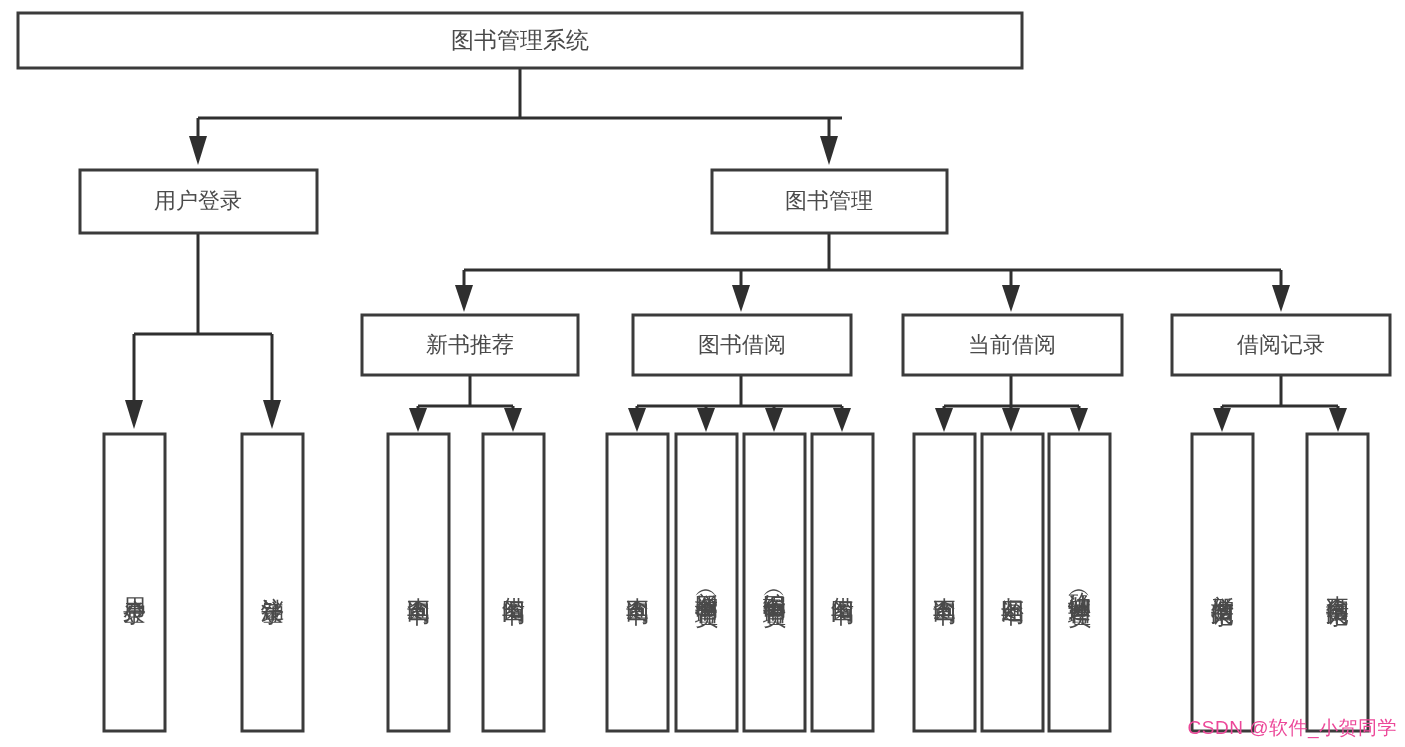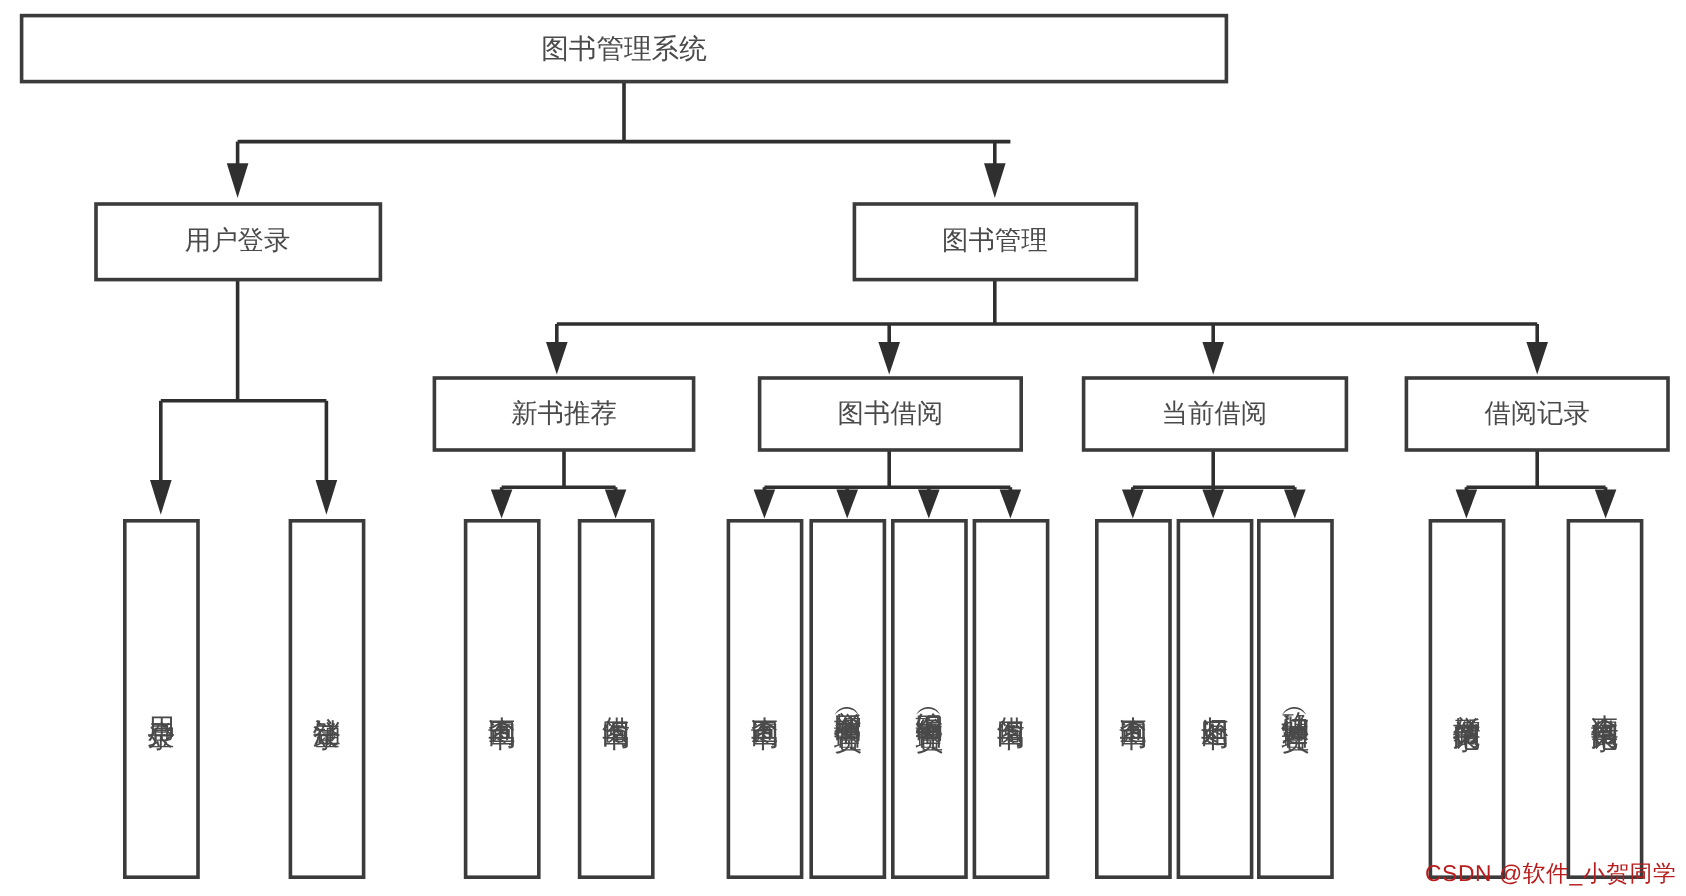--- a/index.html
+++ b/index.html
@@ -68,21 +68,21 @@
     color: #4a4a4a;
     letter-spacing: 2px;
     white-space: nowrap;
   }
   .watermark {
     position: absolute;
     right: 8px;
     bottom: 6px;
     font-family: "Liberation Sans", "DejaVu Sans", sans-serif;
     font-size: 19px;
-    color: #b91c1c;
+    color: #ec4899;
     white-space: nowrap;
     letter-spacing: 0.5px;
   }
 </style>
 </head>
 <body>
 
 <div id="diagram-root">
 
   <svg id="tree-svg" viewBox="0 0 1405 747">

